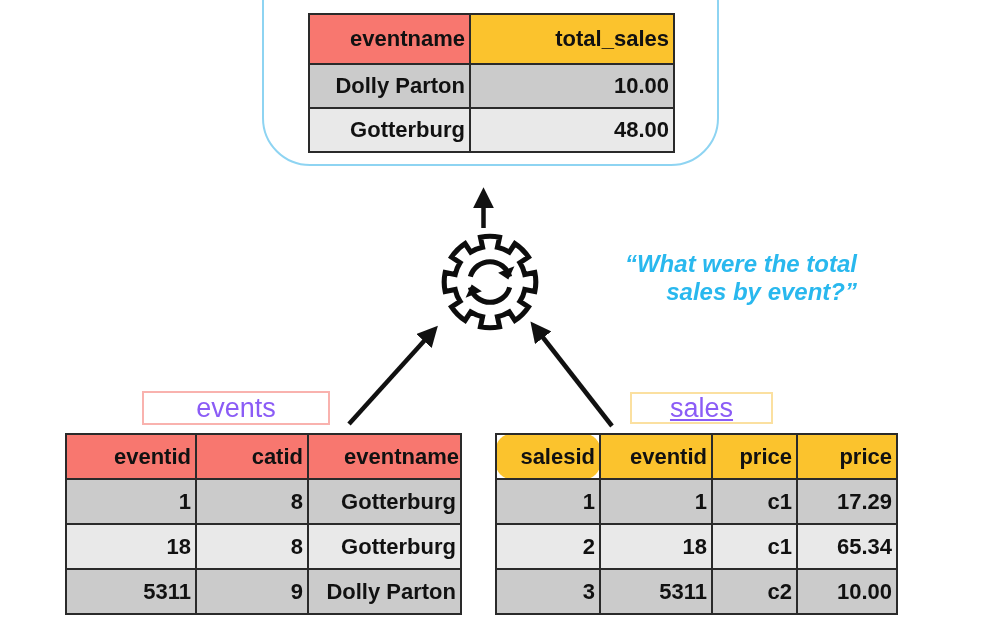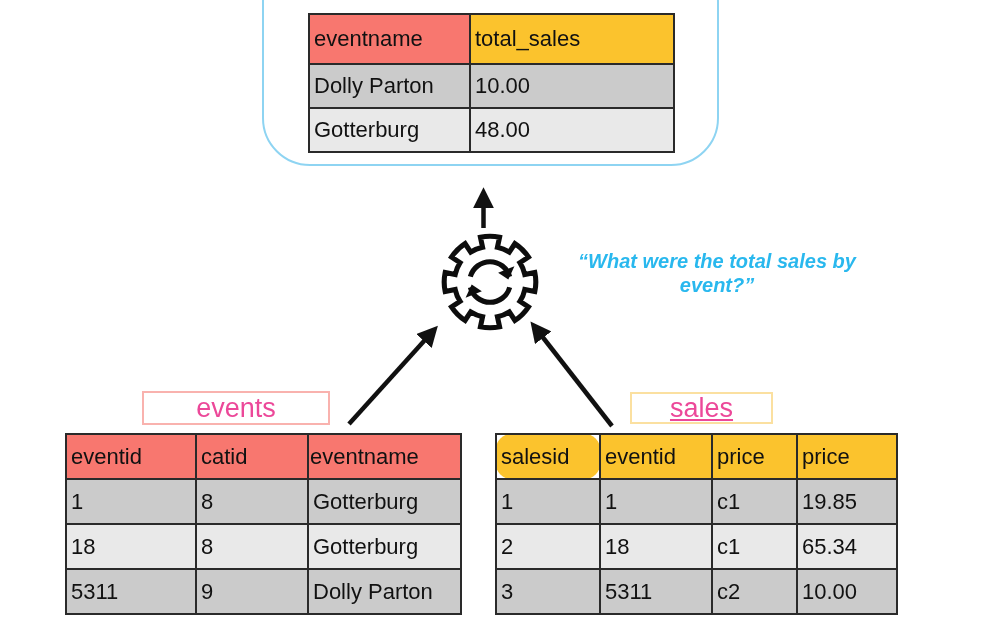--- a/index.html
+++ b/index.html
@@ -3,22 +3,22 @@
 <meta charset="utf-8">
 <style>
   html,body{margin:0;padding:0;background:#fff;font-family:"Liberation Sans",sans-serif;}
   .canvas{position:relative;width:1004px;height:630px;background:#ffffff;overflow:hidden;}
 
   
   .result-panel{position:absolute;left:262px;top:-46px;width:457px;height:212px;
     box-sizing:border-box;border:2px solid var(--container-border);border-radius:48px;background:#fff;}
 
   table{position:absolute;border-collapse:collapse;font-size:22px;color:#111;table-layout:fixed;}
-  th,td{border:2px solid var(--cell-border);text-align:left;vertical-align:middle;
-    padding:0 4px;font-weight:normal;overflow:hidden;white-space:nowrap;}
+  th,td{border:2px solid var(--cell-border);text-align:right;vertical-align:middle;
+    padding:0 4px;font-weight:bold;overflow:hidden;white-space:nowrap;}
   tbody tr:nth-child(odd) td{background:var(--row-dark);}
   tbody tr:nth-child(even) td{background:var(--row-light);}
 
   #result-table{left:308px;top:13px;}
   #result-table th{height:48px;}
   #result-table td{height:42px;}
   #result-table th:nth-child(1){width:151px;background:var(--red);}
   #result-table th:nth-child(2){width:194px;background:var(--yellow);margin-left:24px;}
 
   #events-table{left:65px;top:433px;}
@@ -30,26 +30,26 @@
 
   #sales-table{left:495px;top:433px;}
   #sales-table th{background:var(--yellow);}
   #sales-table th,#sales-table td{height:43px;}
   #sales-table th:nth-child(1){width:94px;border-radius:15px;}
   #sales-table th:nth-child(2){width:102px;}
   #sales-table th:nth-child(3){width:75px;}
   #sales-table th:nth-child(4){width:90px;}
 
   .label-box{position:absolute;box-sizing:border-box;background:#fff;border:2px solid;
-    display:flex;align-items:center;justify-content:center;font-size:27px;color:#ec4899;}
+    display:flex;align-items:center;justify-content:center;font-size:27px;color:#8b5cf6;}
   #events-label{left:142px;top:391px;width:188px;height:34px;border-color:var(--events-label-border);}
   #sales-label{left:630px;top:392px;width:143px;height:32px;border-color:var(--sales-label-border);text-decoration:underline;}
 
-  .question{position:absolute;left:577px;top:250px;width:280px;text-align:center;
-    font-size:20px;font-weight:bold;font-style:italic;color:var(--question-blue);line-height:1.18;}
+  .question{position:absolute;left:577px;top:250px;width:280px;text-align:right;
+    font-size:24px;font-weight:bold;font-style:italic;color:var(--question-blue);line-height:1.18;}
 
   .overlay{position:absolute;left:0;top:0;pointer-events:none;}
   #gear-svg{position:absolute;left:434px;top:226px;width:112px;height:112px;}
 </style>
 </head>
 <body>
 
 <div class="canvas">
 
   <div class="result-panel"></div>
@@ -134,21 +134,21 @@
           <th>eventid</th>
           <th>price</th>
           <th>price</th>
         </tr>
       </thead>
       <tbody>
         <tr>
           <td>1</td>
           <td>1</td>
           <td>c1</td>
-          <td>19.85</td>
+          <td>17.29</td>
         </tr>
         <tr>
           <td>2</td>
           <td>18</td>
           <td>c1</td>
           <td>65.34</td>
         </tr>
         <tr>
           <td>3</td>
           <td>5311</td>

